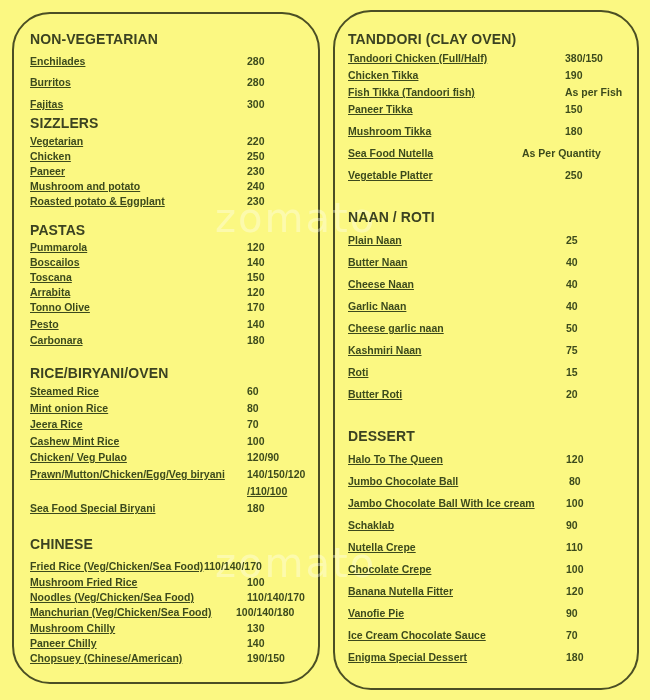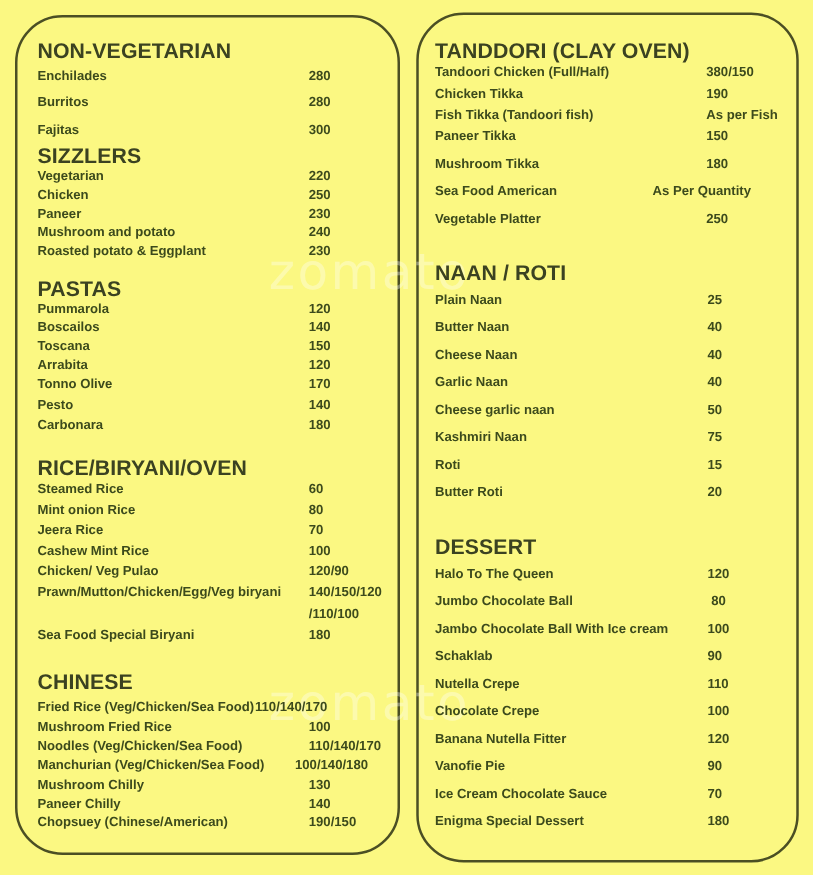--- a/index.html
+++ b/index.html
@@ -13,29 +13,29 @@
   .panel {
     position:absolute;
     border:2.5px solid #4b4f24;
     border-radius:38px 38px 38px 38px;
     box-sizing:border-box;
   }
   .panel.left  { left:12px;  top:12px; width:308px; height:672px; }
   .panel.right { left:333px; top:10px; width:306px; height:680px; }
   .sec-title {
     position:absolute;
-    font-weight:bold; font-size:17px; color:#3b4221;
+    font-weight:bold; font-size:14px; color:#3b4221;
     white-space:nowrap; letter-spacing:0.1px;
   }
   .row {
     position:absolute;
     font-weight:bold; font-size:10.5px; color:#3c4a1c;
     white-space:nowrap;
   }
-  .row .name { position:absolute; left:0; top:0; }
+  .row .name { position:absolute; left:0; top:0;text-decoration:underline; }
   .row .price { position:absolute; top:0; }
   .watermark {
     position:absolute; font-size:40px; color:rgba(255,255,255,0.35);
     font-family:"DejaVu Sans", sans-serif; letter-spacing:2px;
   }
 </style>
 </head>
 <body>
 
 <div class="panel left"></div>
@@ -188,21 +188,21 @@
   </div>
 <div class="row" style="left:348px;top:103px;">
     <span class="name">Paneer Tikka</span>
     <span class="price" style="left:217px">150</span>
   </div>
 <div class="row" style="left:348px;top:125px;">
     <span class="name">Mushroom Tikka</span>
     <span class="price" style="left:217px">180</span>
   </div>
 <div class="row" style="left:348px;top:147px;">
-    <span class="name">Sea Food American</span>
+    <span class="name">Sea Food Nutella</span>
     <span class="price" style="left:174px">As Per Quantity</span>
   </div>
 <div class="row" style="left:348px;top:169px;">
     <span class="name">Vegetable Platter</span>
     <span class="price" style="left:217px">250</span>
   </div>
 
 <div class="sec-title" style="left:348px;top:209px;">NAAN / ROTI</div>
 <div class="row" style="left:348px;top:234px;">
     <span class="name">Plain Naan</span>

